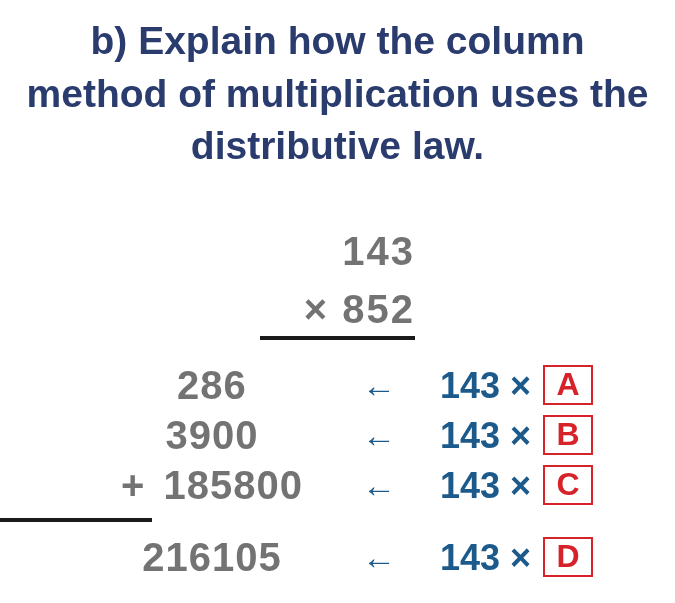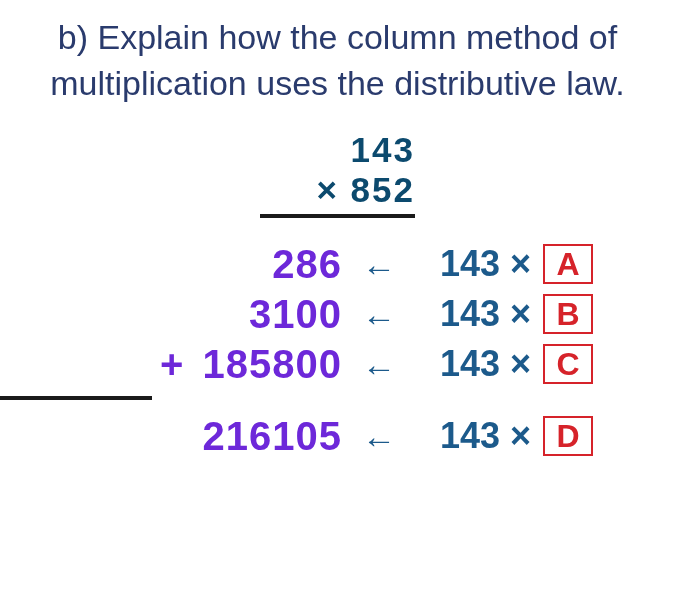--- a/index.html
+++ b/index.html
@@ -9,91 +9,91 @@
     }
     body {
       font-family: 'Segoe UI', Tahoma, Geneva, Verdana, sans-serif;
       width: 675px;
       height: 603px;
       background: white;
       padding: 15px 20px;
     }
     .question {
       color: #2a3b6d;
-      font-size: 34px;
+      font-size: 39px;
       line-height: 1.35;
       text-align: center;
-      font-weight: 400;
-      margin-bottom: 23px;
+      font-weight: 700;
+      margin-bottom: 55px;
     }
     .math-block {
       display: flex;
       flex-direction: column;
       align-items: center;
       font-family: Arial, 'Helvetica Neue', sans-serif;
     }
     .setup {
       display: flex;
       flex-direction: column;
       align-items: flex-end;
-      font-size: 35px;
+      font-size: 40px;
       font-weight: 700;
-      color: #0c4a6e;
+      color: #737373;
       margin-bottom: 4px;
     }
     .setup .top {
       line-height: 1.15;
       letter-spacing: 2px;
     }
     .setup .bottom {
       line-height: 1.15;
       letter-spacing: 2px;
+      margin-top: 12px;
     }
     .rule-top {
       width: 155px;
       border-top: 4px solid #1a1a1a;
       margin-top: 4px;
       margin-bottom: 18px;
       align-self: flex-end;
     }
     .work-rows {
       display: flex;
       flex-direction: column;
       gap: 2px;
     }
     .row {
       display: flex;
       align-items: center;
       height: 48px;
     }
     .num-col {
       width: 260px;
-      text-align: right;
+      text-align: center;
       font-size: 40px;
       font-weight: 700;
-      color: #6d28d9;
+      color: #737373;
       letter-spacing: 1px;
     }
     .num-col .plus {
       margin-right: 6px;
     }
     .arrow-col {
       width: 74px;
       display: flex;
       align-items: center;
       justify-content: center;
     }
     .arrow {
       color: #1c5a8b;
       font-size: 34px;
       font-weight: 700;
     }
     .expr-col {
       display: flex;
-      align-items: center;
       gap: 8px;
       font-size: 36px;
       font-weight: 700;
       color: #1c5a8b;
       margin-left: 24px;
     }
     .box {
       display: inline-flex;
       align-items: center;
       justify-content: center;
@@ -131,21 +131,21 @@
       <div class="arrow-col">
           <span class="arrow">←</span>
         </div>
       <div class="expr-col">
         <span>143 ×</span>
         <span class="box">A</span>
       </div>
     </div>
 
     <div class="row">
-      <div class="num-col"><span></span><span>3100</span></div>
+      <div class="num-col"><span></span><span>3900</span></div>
       <div class="arrow-col">
           <span class="arrow">←</span>
         </div>
       <div class="expr-col">
         <span>143 ×</span>
         <span class="box">B</span>
       </div>
     </div>
 
     <div class="row">

